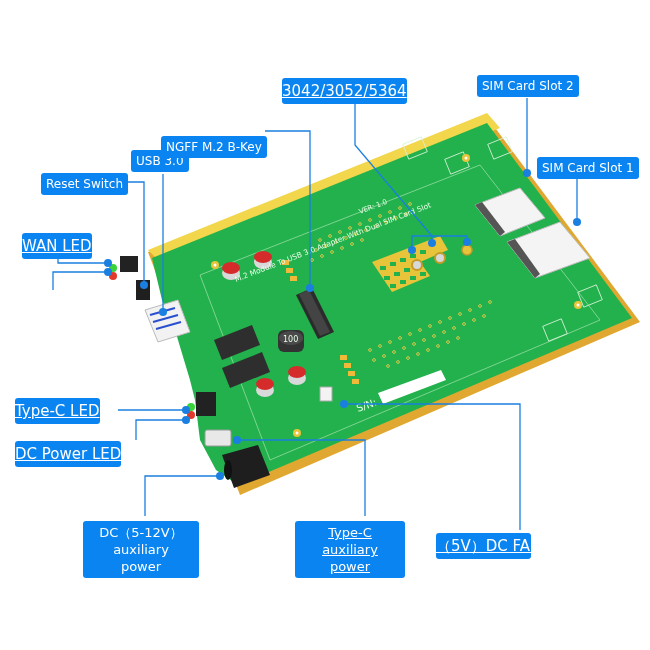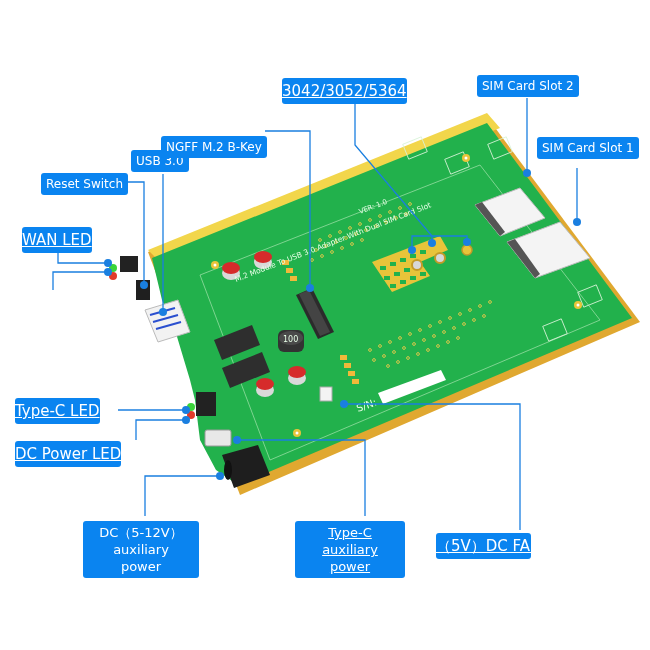--- a/index.html
+++ b/index.html
@@ -239,22 +239,22 @@
         <circle cx="237" cy="440" r="4"></circle>
         <circle cx="344" cy="404" r="4"></circle>
     </g>
   </svg>
 
   <div class="label" style="left:41px; top:173px;">Reset Switch</div>
   <div class="label" style="left:131px; top:150px;">USB 3.0</div>
   <div class="label" style="left:161px; top:136px;">NGFF M.2 B-Key</div>
   <div class="label big" style="left:282px; top:78px;">3042/3052/5364</div>
   <div class="label" style="left:477px; top:75px;">SIM Card Slot 2</div>
-  <div class="label" style="left:537px; top:137px;">SIM Card Slot 1</div>
-  <div class="label big" style="left:22px; top:227px;text-align:right;">WAN LED</div>
+  <div class="label" style="left:537px; top:157px;">SIM Card Slot 1</div>
+  <div class="label big" style="left:22px; top:233px;text-align:right;">WAN LED</div>
   <div class="label big" style="left:15px; top:398px;">Type-C LED</div>
   <div class="label big" style="left:15px; top:441px;">DC Power LED</div>
 
   <div class="label two" style="left:77px; top:521px; width:116px;">
     <div>DC（5-12V）</div>
     <div>auxiliary power</div>
   </div>
   <div class="label two" style="left:289px; top:521px; width:110px;text-decoration:underline;">
     <div>Type-C</div>
     <div>auxiliary power</div>

